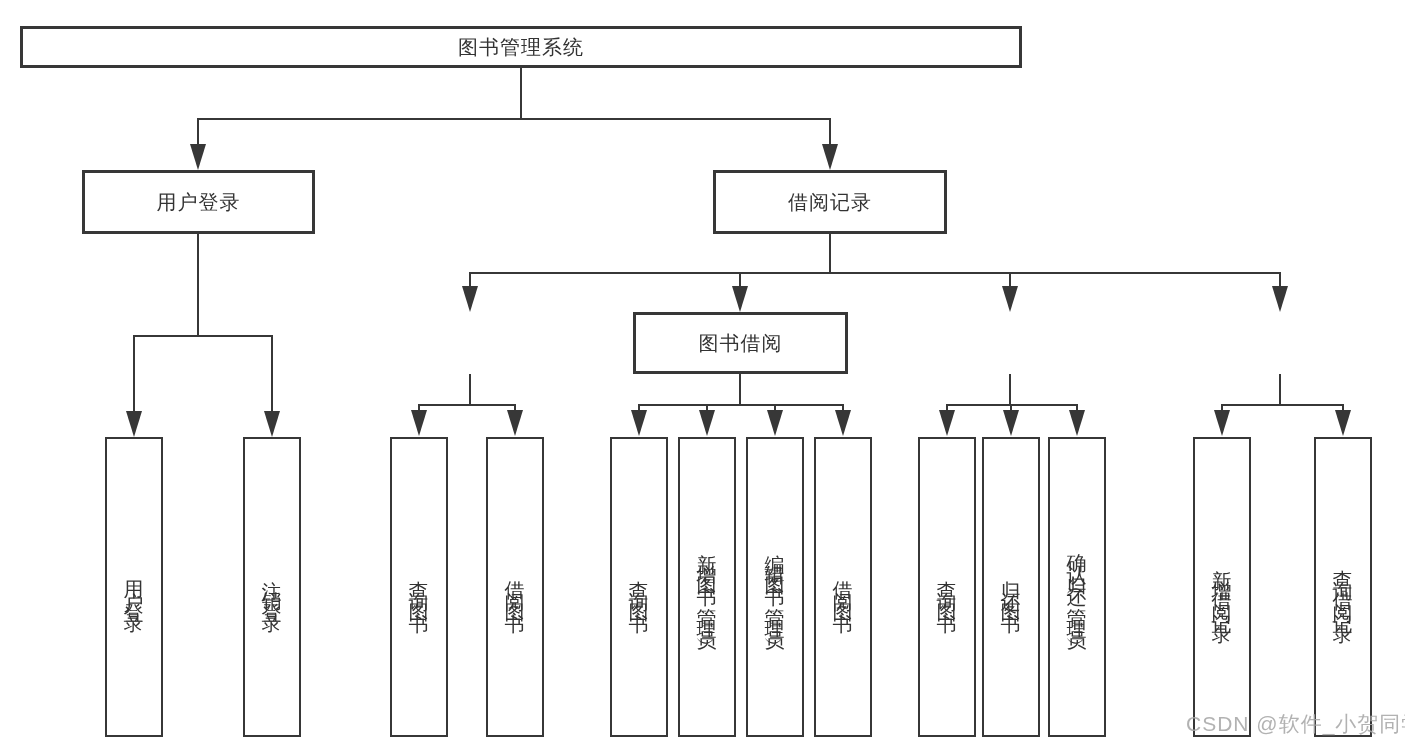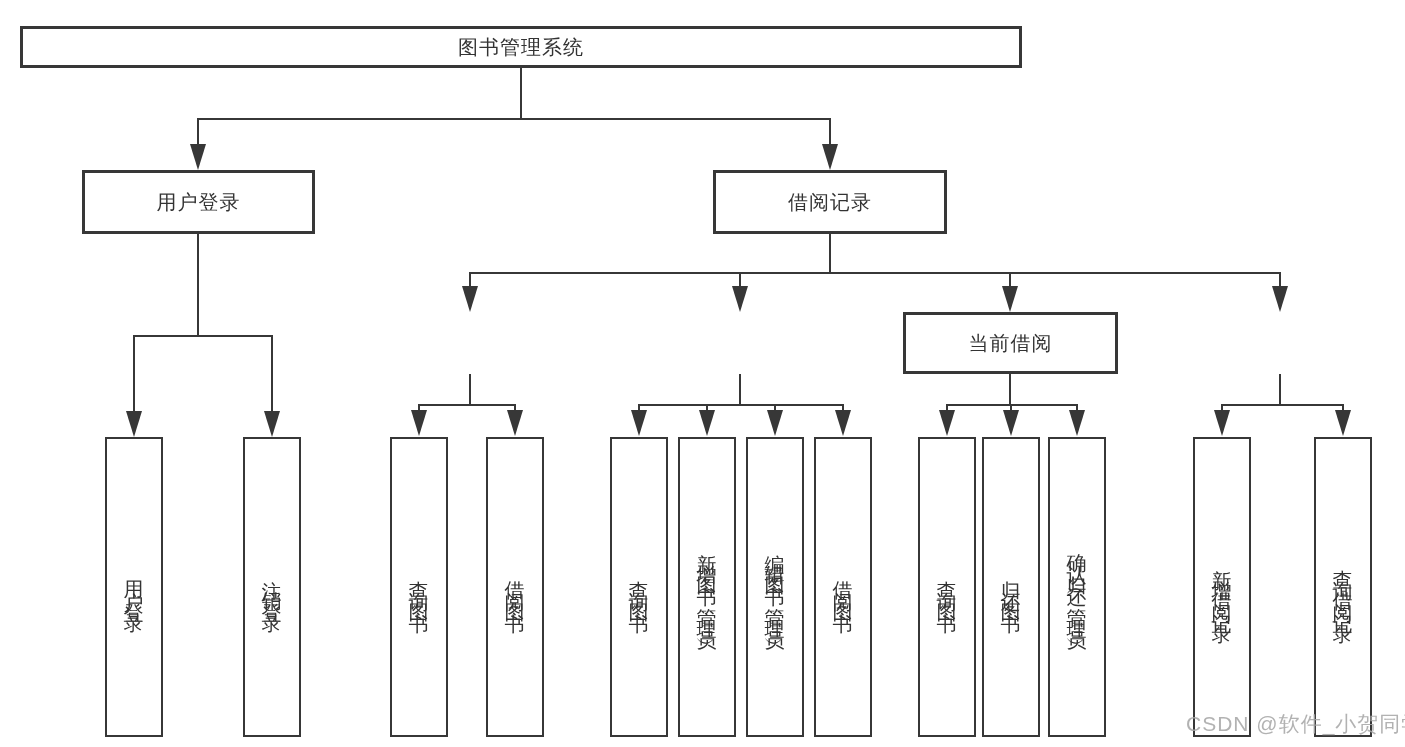--- a/index.html
+++ b/index.html
@@ -88,22 +88,22 @@
   <div class="hline" style="left:469px;top:272px;width:812px;"></div>
   <div class="vline" style="left:469px;top:272px;height:16px;"></div>
   <div class="arrow" style="left:462px;top:286px;"></div>
   <div class="vline" style="left:739px;top:272px;height:16px;"></div>
   <div class="arrow" style="left:732px;top:286px;"></div>
   <div class="vline" style="left:1009px;top:272px;height:16px;"></div>
   <div class="arrow" style="left:1002px;top:286px;"></div>
   <div class="vline" style="left:1279px;top:272px;height:16px;"></div>
   <div class="arrow" style="left:1272px;top:286px;"></div>
 
-  <div class="box" style="left:903px;top:312px;width:215px;height:62px;">
-    <span>当前借阅</span>
+  <div class="box" style="left:633px;top:312px;width:215px;height:62px;">
+    <span>图书借阅</span>
   </div>
 
   <div class="vline" style="left:469px;top:374px;height:30px;"></div>
   <div class="hline" style="left:418px;top:404px;width:98px;"></div>
   <div class="vline" style="left:418px;top:404px;height:10px;"></div>
   <div class="arrow" style="left:411px;top:410px;"></div>
   <div class="vline" style="left:514px;top:404px;height:10px;"></div>
   <div class="arrow" style="left:507px;top:410px;"></div>
 
   <div class="vline" style="left:739px;top:374px;height:30px;"></div>

